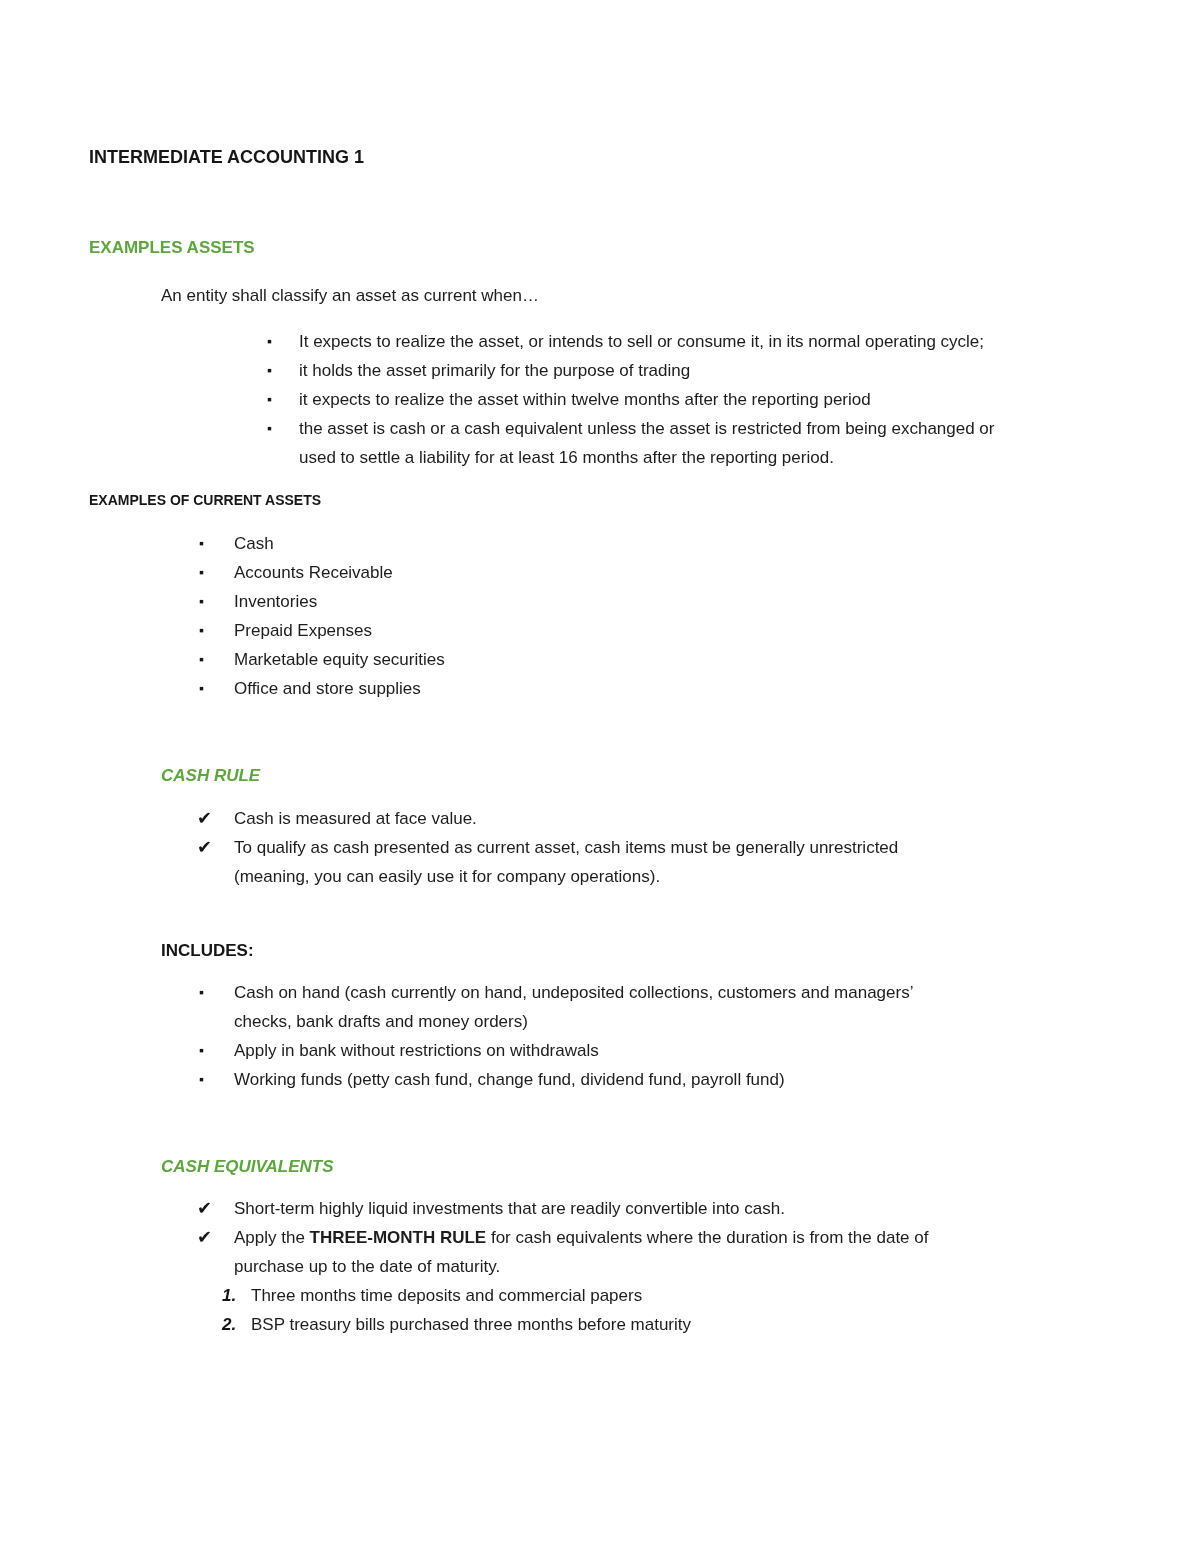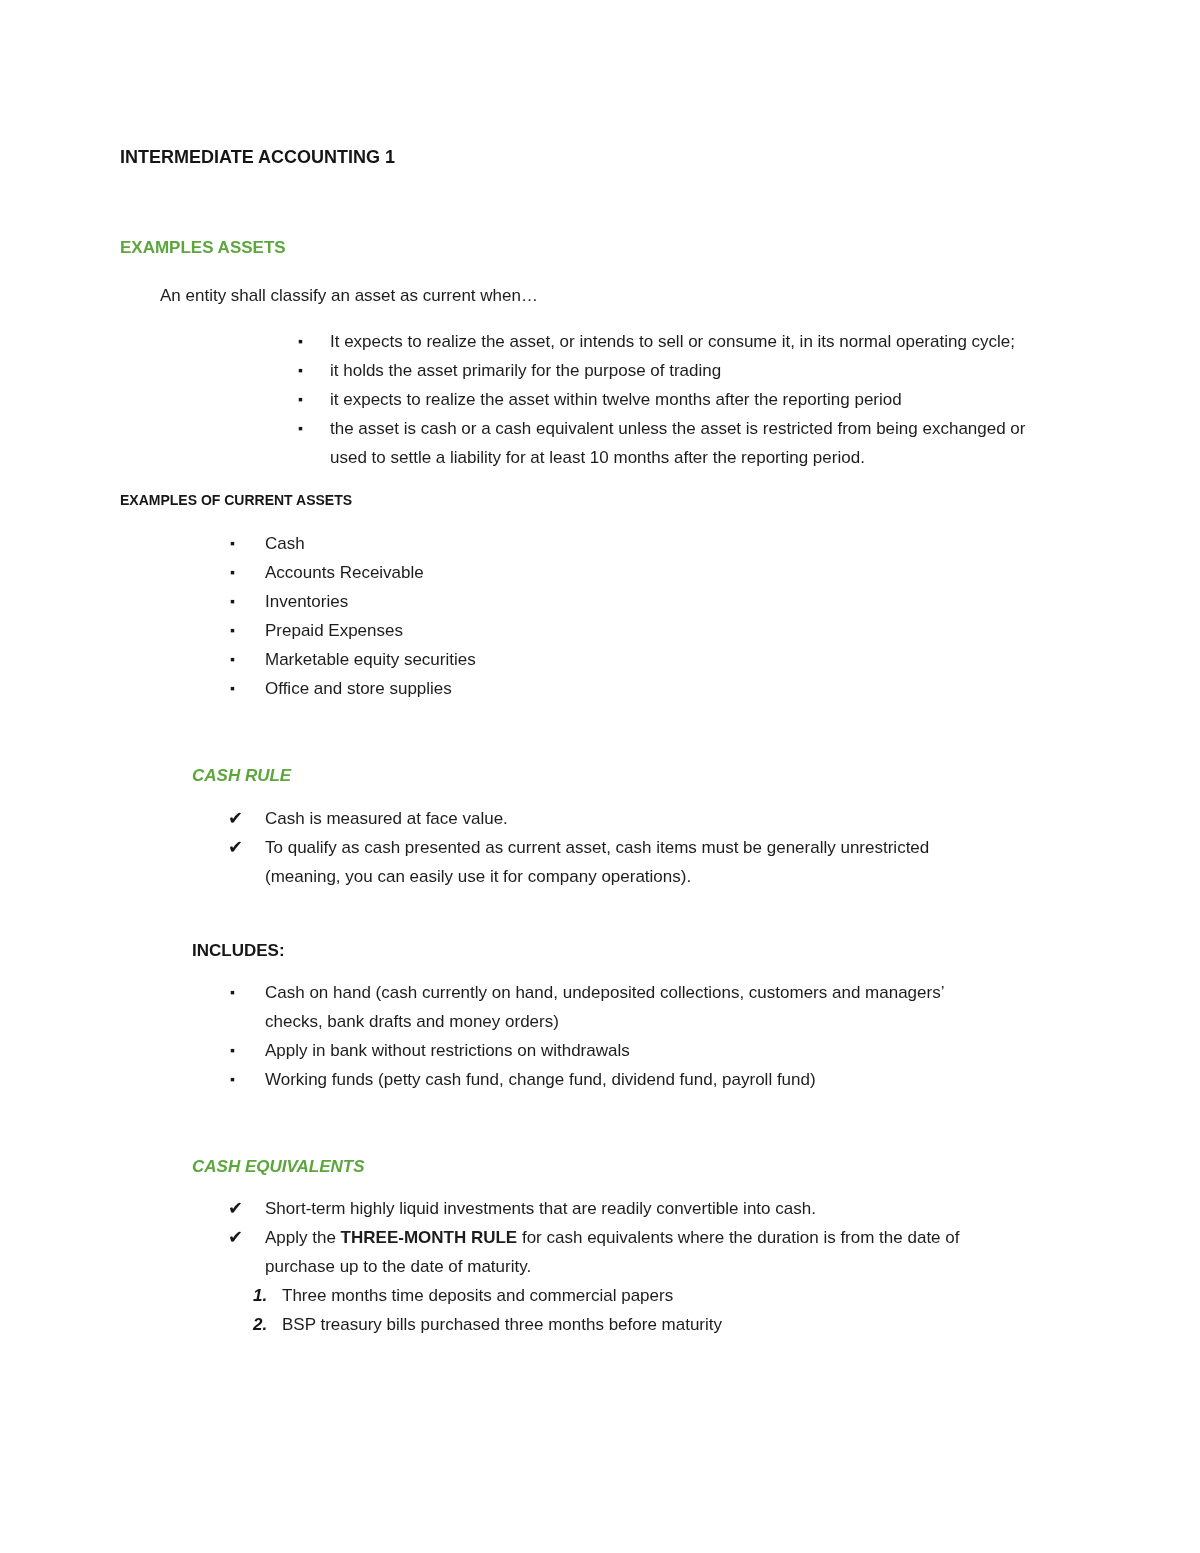--- a/index.html
+++ b/index.html
@@ -13,21 +13,21 @@
     font-family: "Liberation Sans", "DejaVu Sans", sans-serif;
     font-size: 17px;
     line-height: 29px;
     color: #1d1d1d;
     overflow: hidden;
   }
   .page {
     box-sizing: border-box;
     width: 1200px;
     height: 1553px;
-    padding: 143px 90px 0 120px;
+    padding: 143px 90px 0 89px;
     background: #ffffff;
   }
   .doc-title {
     font-size: 18px;
     font-weight: bold;
     color: #161616;
     margin: 0;
   }
   .h-green {
     font-size: 17px;
@@ -36,21 +36,21 @@
     margin: 61px 0 0 0;
   }
   .h-black {
     font-size: 14px;
     font-weight: bold;
     color: #161616;
     margin: 14px 0 0 0;
   }
   .intro {
     margin-top: 19px;
-    margin-left: 40px;
+    margin-left: 72px;
   }
   .sub-green {
     font-size: 17px;
     font-weight: bold;
     font-style: italic;
     color: #5CA63D;
     margin: 58px 0 0 72px;
   }
   .sub-green.eq { }
   .sub-black {
@@ -140,21 +140,21 @@
     <li>
       <span class="sq">▪</span>
       <span>it holds the asset primarily for the purpose of trading</span>
     </li>
     <li>
       <span class="sq">▪</span>
       <span>it expects to realize the asset within twelve months after the reporting period</span>
     </li>
     <li>
       <span class="sq">▪</span>
-      <span>the asset is cash or a cash equivalent unless the asset is restricted from being exchanged or used to settle a liability for at least 10 months after the reporting period.</span>
+      <span>the asset is cash or a cash equivalent unless the asset is restricted from being exchanged or used to settle a liability for at least 16 months after the reporting period.</span>
     </li>
   </ul>
 
   <div class="h-black">EXAMPLES OF CURRENT ASSETS</div>
 
   <ul class="examples">
     <li>
       <span class="sq">▪</span>
       <span>Cash</span>
     </li>

